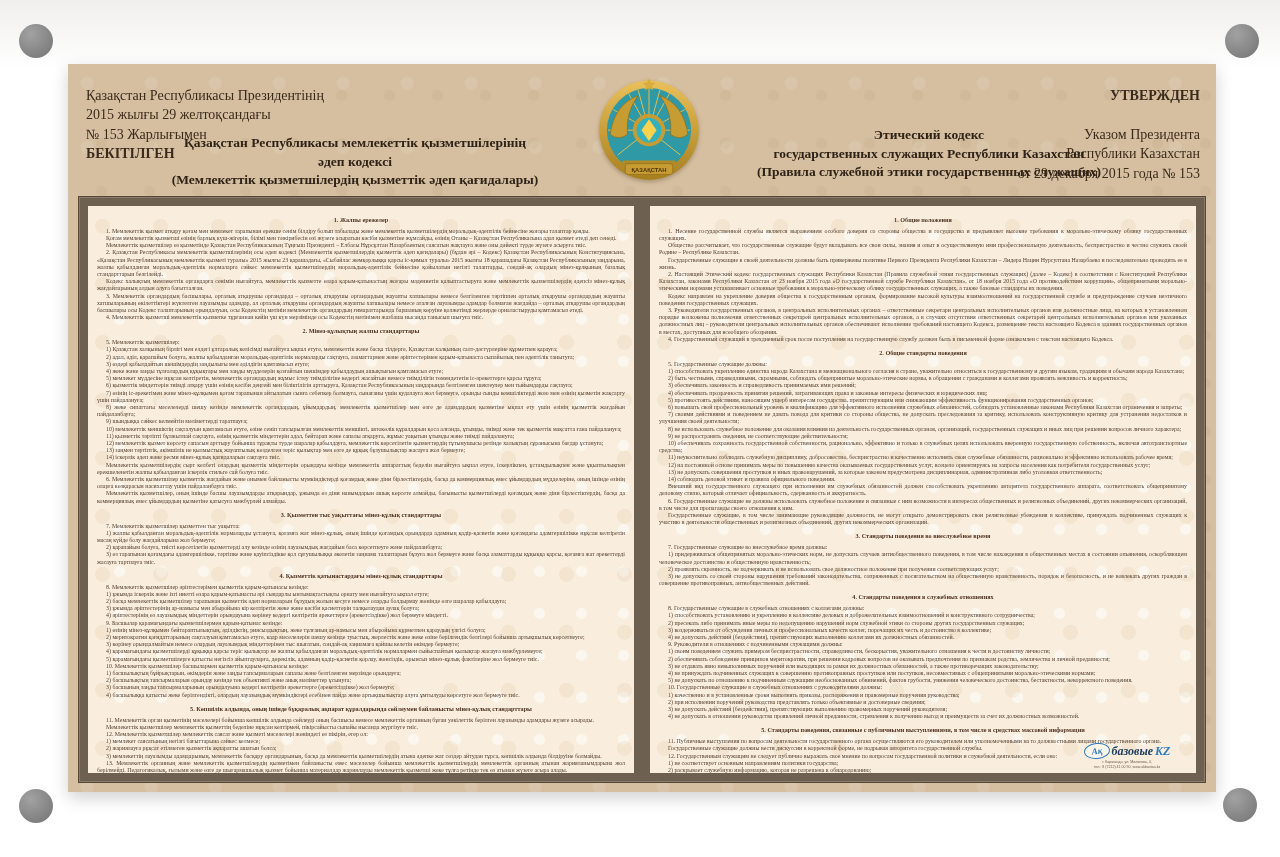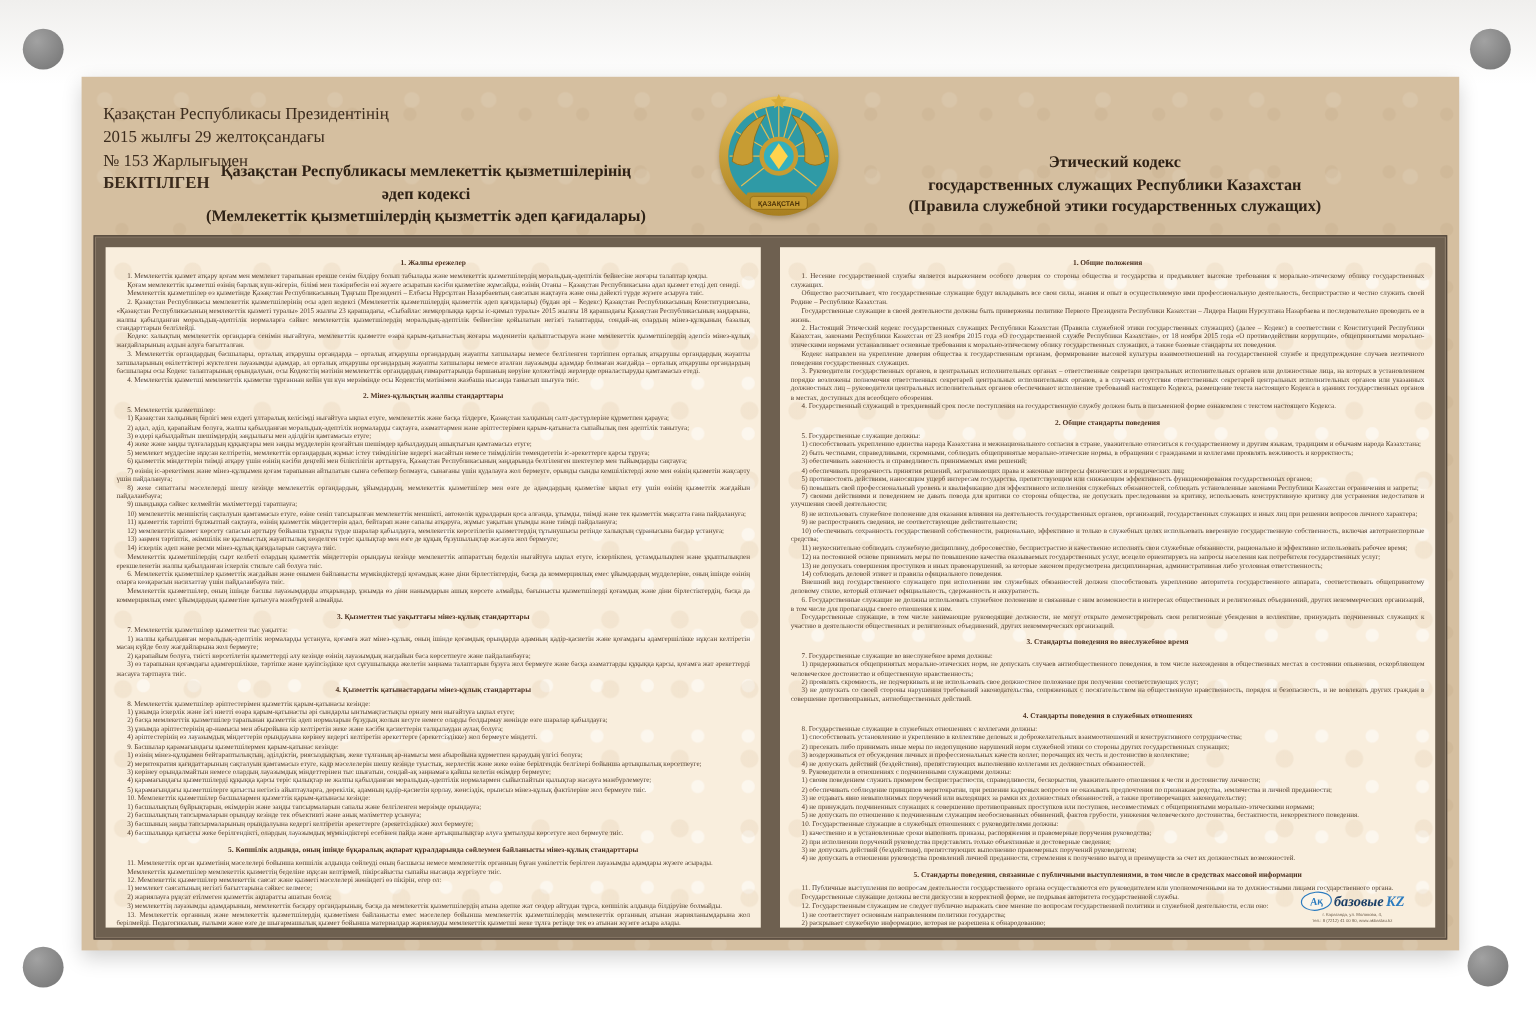--- a/index.html
+++ b/index.html
@@ -69,20 +69,26 @@
 
   <div class="poster">
 
     <div class="approval kk">
       <span>Қазақстан Республикасы Президентінің
 2015 жылғы 29 желтоқсандағы
 № 153  Жарлығымен</span>
       <span class="emph">БЕКІТІЛГЕН</span>
     </div>
 
+    <div class="approval ru">
+      <span class="emph">УТВЕРЖДЕН</span>
+      <span>Указом  Президента
+Республики Казахстан
+от 29 декабря 2015 года № 153</span>
+    </div>
 
     <svg class="emblem" viewBox="0 0 100 100">
       <defs>
         <linearGradient id="gold" x1="0" y1="0" x2="0" y2="1">
           <stop offset="0" stop-color="#e9c05a"></stop>
             <stop offset="1" stop-color="#a87f1f"></stop>
         </linearGradient>
       </defs>
       <circle cx="50" cy="52" r="46" fill="url(#gold)"></circle>
       <circle cx="50" cy="52" r="39" fill="#2f9aa6"></circle>

